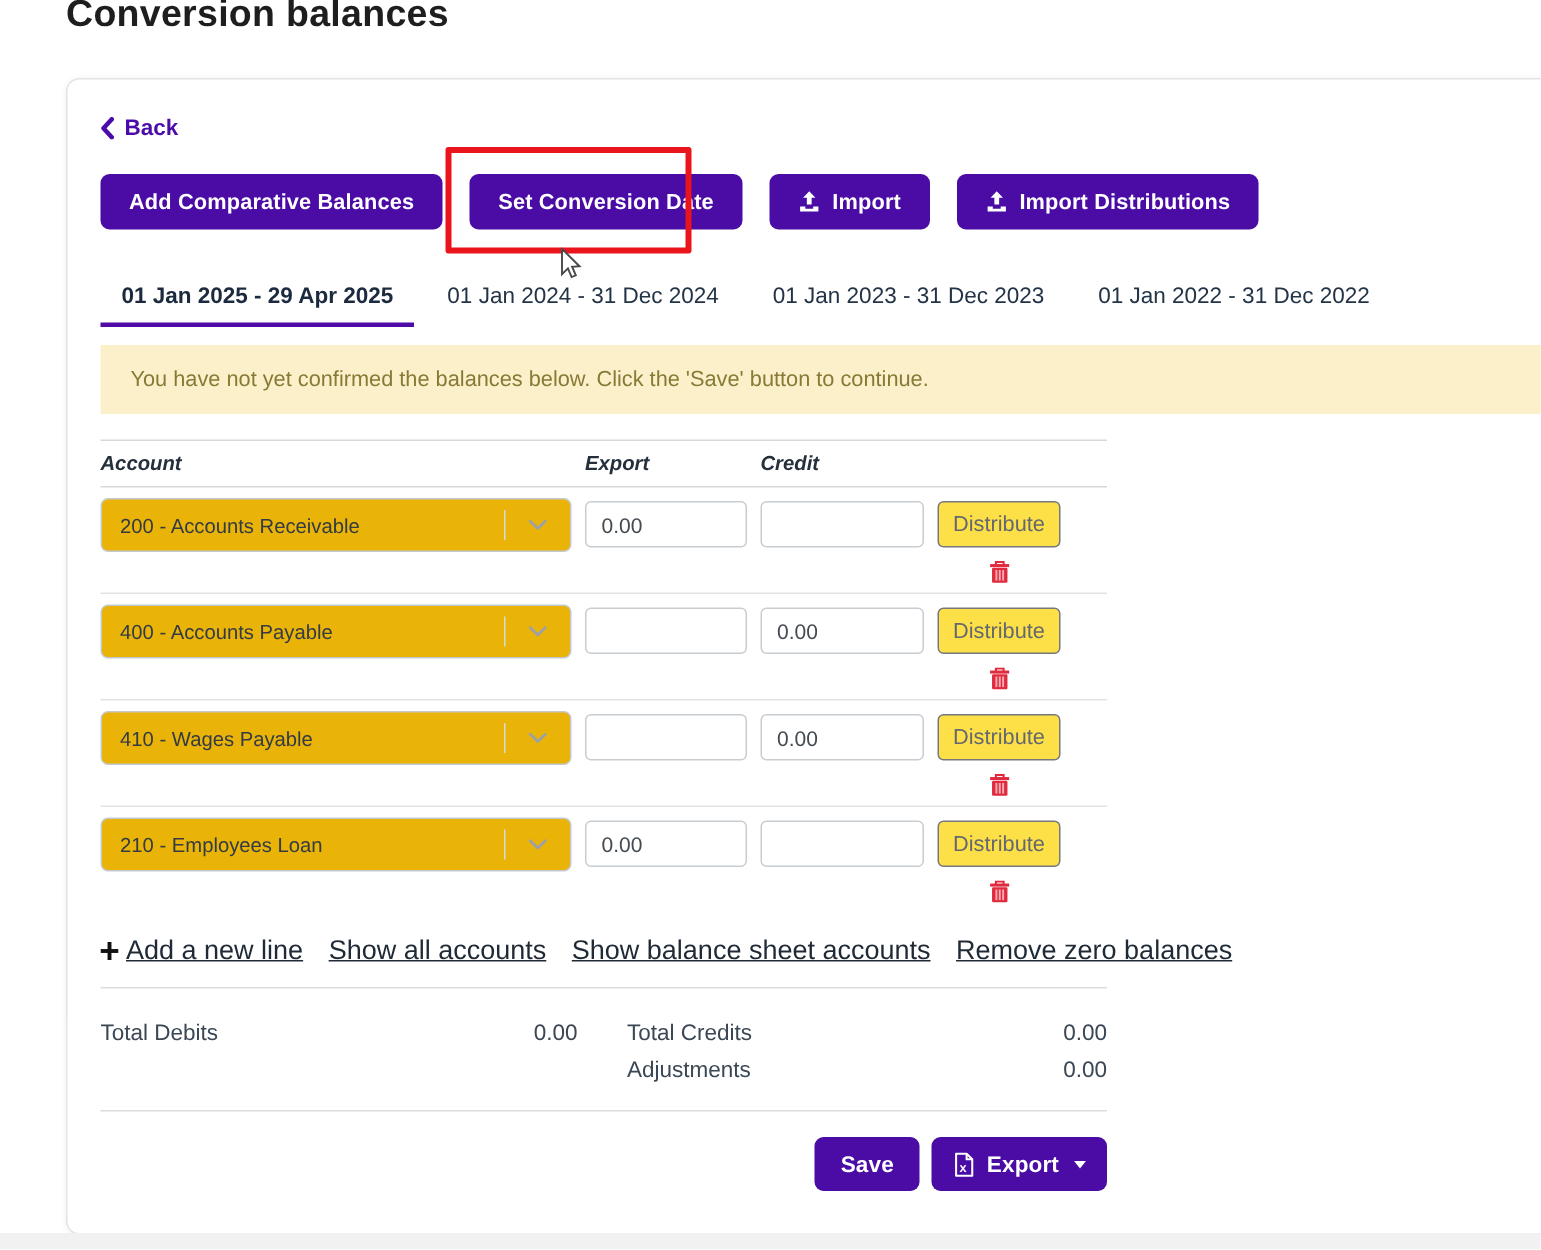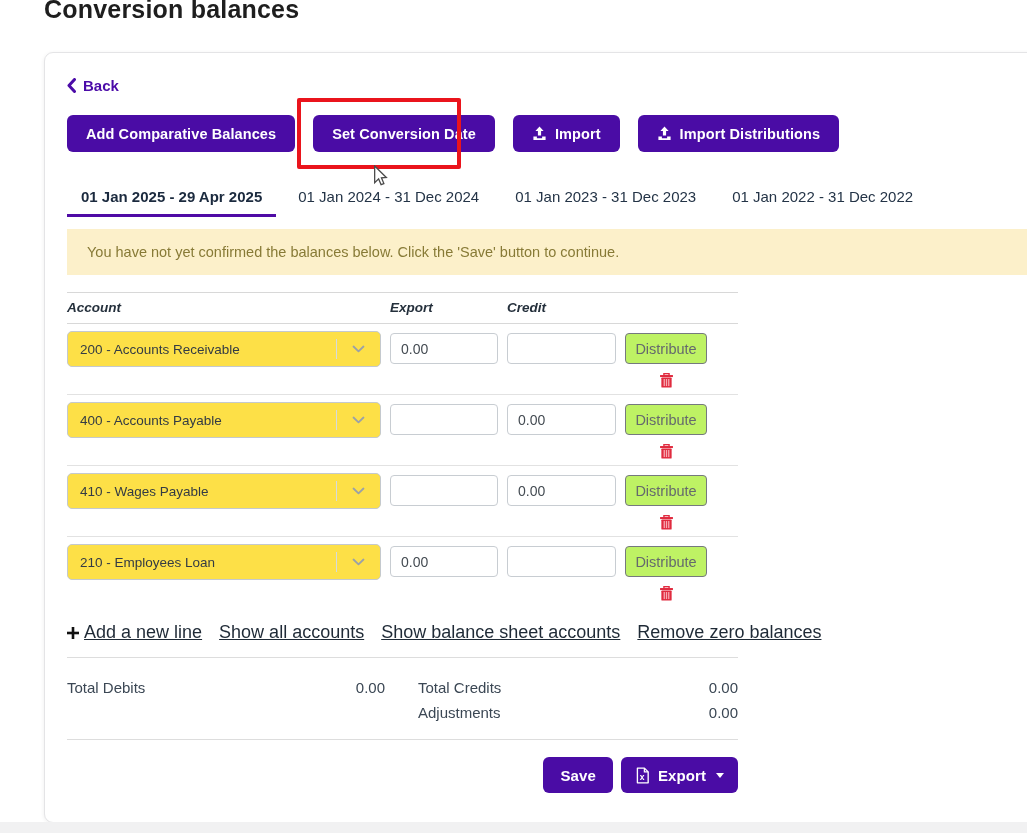--- a/index.html
+++ b/index.html
@@ -68,37 +68,37 @@
   .thead {
     border-top: 1px solid #d8d8d8; border-bottom: 1px solid #d8d8d8;
     padding: 7px 0 8px 0;
     font-style: italic;
   }
   .cols { display: grid; grid-template-columns: 314px 108px 109px 82px; column-gap: 9px; }
   .th { font-size: 13.5px; font-weight: 700; color: #25303C; }
   .trow { padding-top: 7px; border-bottom: 1px solid #e2e2e2; }
   .trow:last-of-type { border-bottom: none; }
   .fake-select {
-    height: 36px; border: 1px solid #C4C9CE; border-radius: 5px; background: #fde047;
+    height: 36px; border: 1px solid #C4C9CE; border-radius: 5px; background: #eab308;
     display: flex; align-items: center; cursor: pointer;
   }
   .fake-select .sel-text { flex: 1; padding: 0 12px; font-size: 13.5px; color: #333b44; }
   .fake-select .sel-caret {
     width: 44px; align-self: stretch; display: flex; align-items: center; justify-content: center;
     border-left: 1px solid #d5dade; margin: 7px 0;
   }
   .amount-input {
     width: 100%; height: 31px; margin-top: 2px;
     border: 1px solid #C8CDD2; border-radius: 4px;
     font-family: "Liberation Sans", sans-serif; font-size: 14px; color: #444b52;
     padding: 0 10px; outline: none; background: #fff;
   }
   .btn-distribute {
     width: 82px; height: 31px; margin-top: 2px;
-    background: #bef264; border: 1px solid #75797E; border-radius: 4px;
+    background: #fde047; border: 1px solid #75797E; border-radius: 4px;
     font-family: "Liberation Sans", sans-serif;
     font-size: 14.5px; color: #65696D; cursor: pointer;
   }
   .trash-line { height: 27px; display: flex; align-items: center; justify-content: center; }
   .trash-btn { background: none; border: none; cursor: pointer; padding: 2px; line-height: 0; }
   
   .links-row { width: 671px; margin-top: 15px; display: flex; gap: 17px; align-items: center; }
   .table-link {
     font-size: 18px; color: #1F2A36; text-decoration: underline; cursor: pointer;
     display: inline-flex; align-items: center; gap: 5px; white-space: nowrap;

